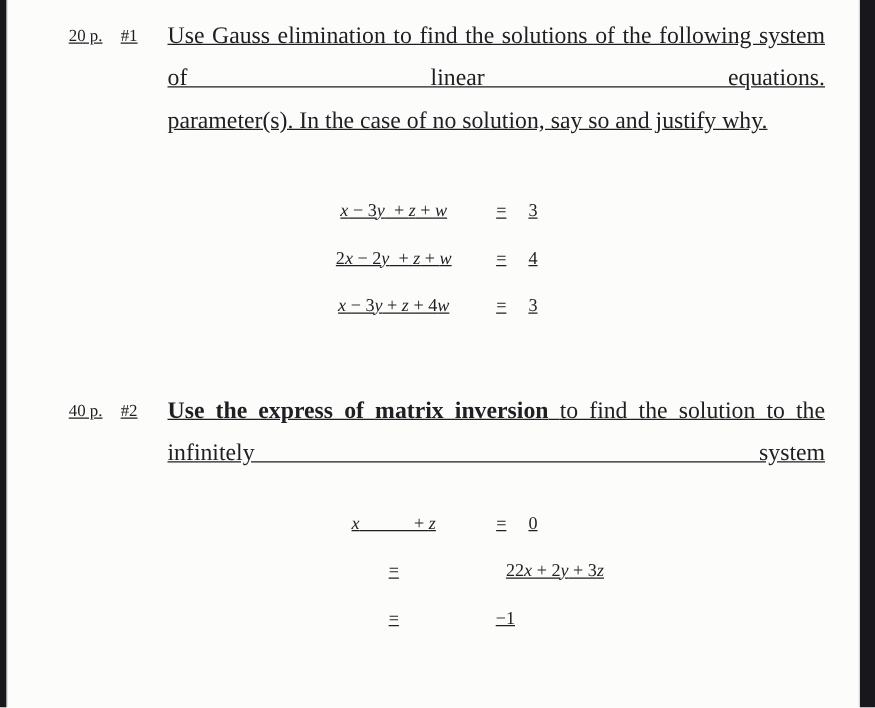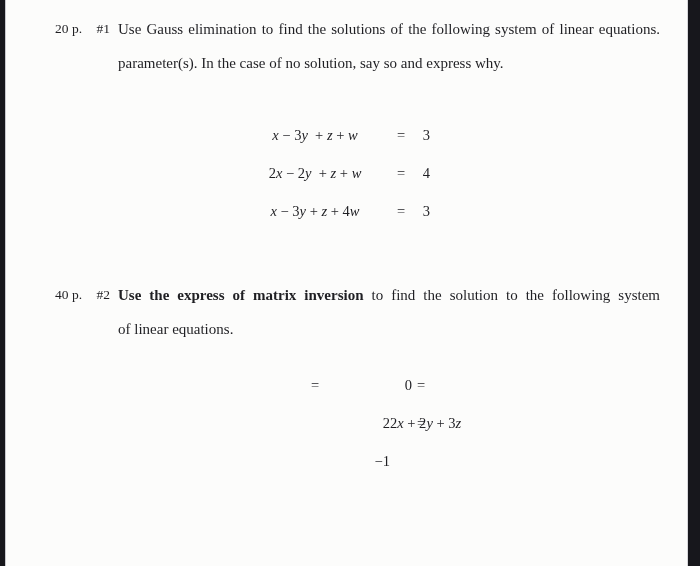--- a/index.html
+++ b/index.html
@@ -32,37 +32,38 @@
   .bar-right {
     right: 0;
     width: 12px;
     box-shadow: -1px 0 0 #d6d6da;
   }
   .content {
     position: absolute;
     top: 12px;
     left: 55px;
     right: 40px;
+    text-decoration: underline;
   }
   .prob-row {
     display: flex;
     align-items: flex-start;
   }
   .prob-label {
     flex: 0 0 55px;
     display: flex;
     justify-content: space-between;
     font-size: 13.5px;
     line-height: 34px;
     white-space: nowrap;
   }
   .prob-body {
     flex: 1 1 auto;
-    margin-left: 8px;
-    font-size: 15px;
+    margin-left: 24px;
+    font-size: 19px;
     line-height: 34px;
   }
   .pline {
     text-align: left;
   }
   .pline.stretch {
     text-align: justify;
     text-align-last: justify;
   }
   .bold-lead {
@@ -109,21 +110,21 @@
   <div class="content">
 
     <section class="problem problem-1">
       <div class="prob-row">
         <span class="prob-label">
           <span>20 p.</span>
           <span>#1</span>
         </span>
         <div class="prob-body">
           <div class="pline stretch">Use Gauss elimination to find the solutions of the following system of linear equations.</div>
-          <div class="pline">parameter(s). In the case of no solution, say so and express why.</div>
+          <div class="pline">parameter(s). In the case of no solution, say so and justify why.</div>
         </div>
       </div>
 
       <div class="eq-block eq-block-1">
         <span class="eq-lhs"><i>x</i> − 3<i>y</i>  + <i>z</i> + <i>w</i></span>
         <span class="eq-sign">=</span>
         <span class="eq-rhs">3</span>
 
         <span class="eq-lhs">2<i>x</i> − 2<i>y</i>  + <i>z</i> + <i>w</i></span>
         <span class="eq-sign">=</span>
@@ -135,26 +136,26 @@
       </div>
     </section>
 
     <section class="problem problem-2">
       <div class="prob-row">
         <span class="prob-label">
           <span>40 p.</span>
           <span>#2</span>
         </span>
         <div class="prob-body">
-          <div class="pline stretch"><span class="bold-lead">Use the express of matrix inversion</span> <span>to find the solution to the following system</span></div>
-          <div class="pline">of linear equations.</div>
+          <div class="pline stretch"><span class="bold-lead">Use the express of matrix inversion</span> <span>to find the solution to the infinitely system</span></div>
         </div>
       </div>
 
       <div class="eq-block eq-block-2">
+        <span class="eq-lhs"><i>x</i>            + <i>z</i></span>
         <span class="eq-sign">=</span>
         <span class="eq-rhs">0</span>
 
         <span class="eq-sign">=</span>
         <span class="eq-rhs">2</span>
 
         <span class="eq-lhs">2<i>x</i> + 2<i>y</i> + 3<i>z</i></span>
         <span class="eq-sign">=</span>
         <span class="eq-rhs">−1</span>
       </div>

